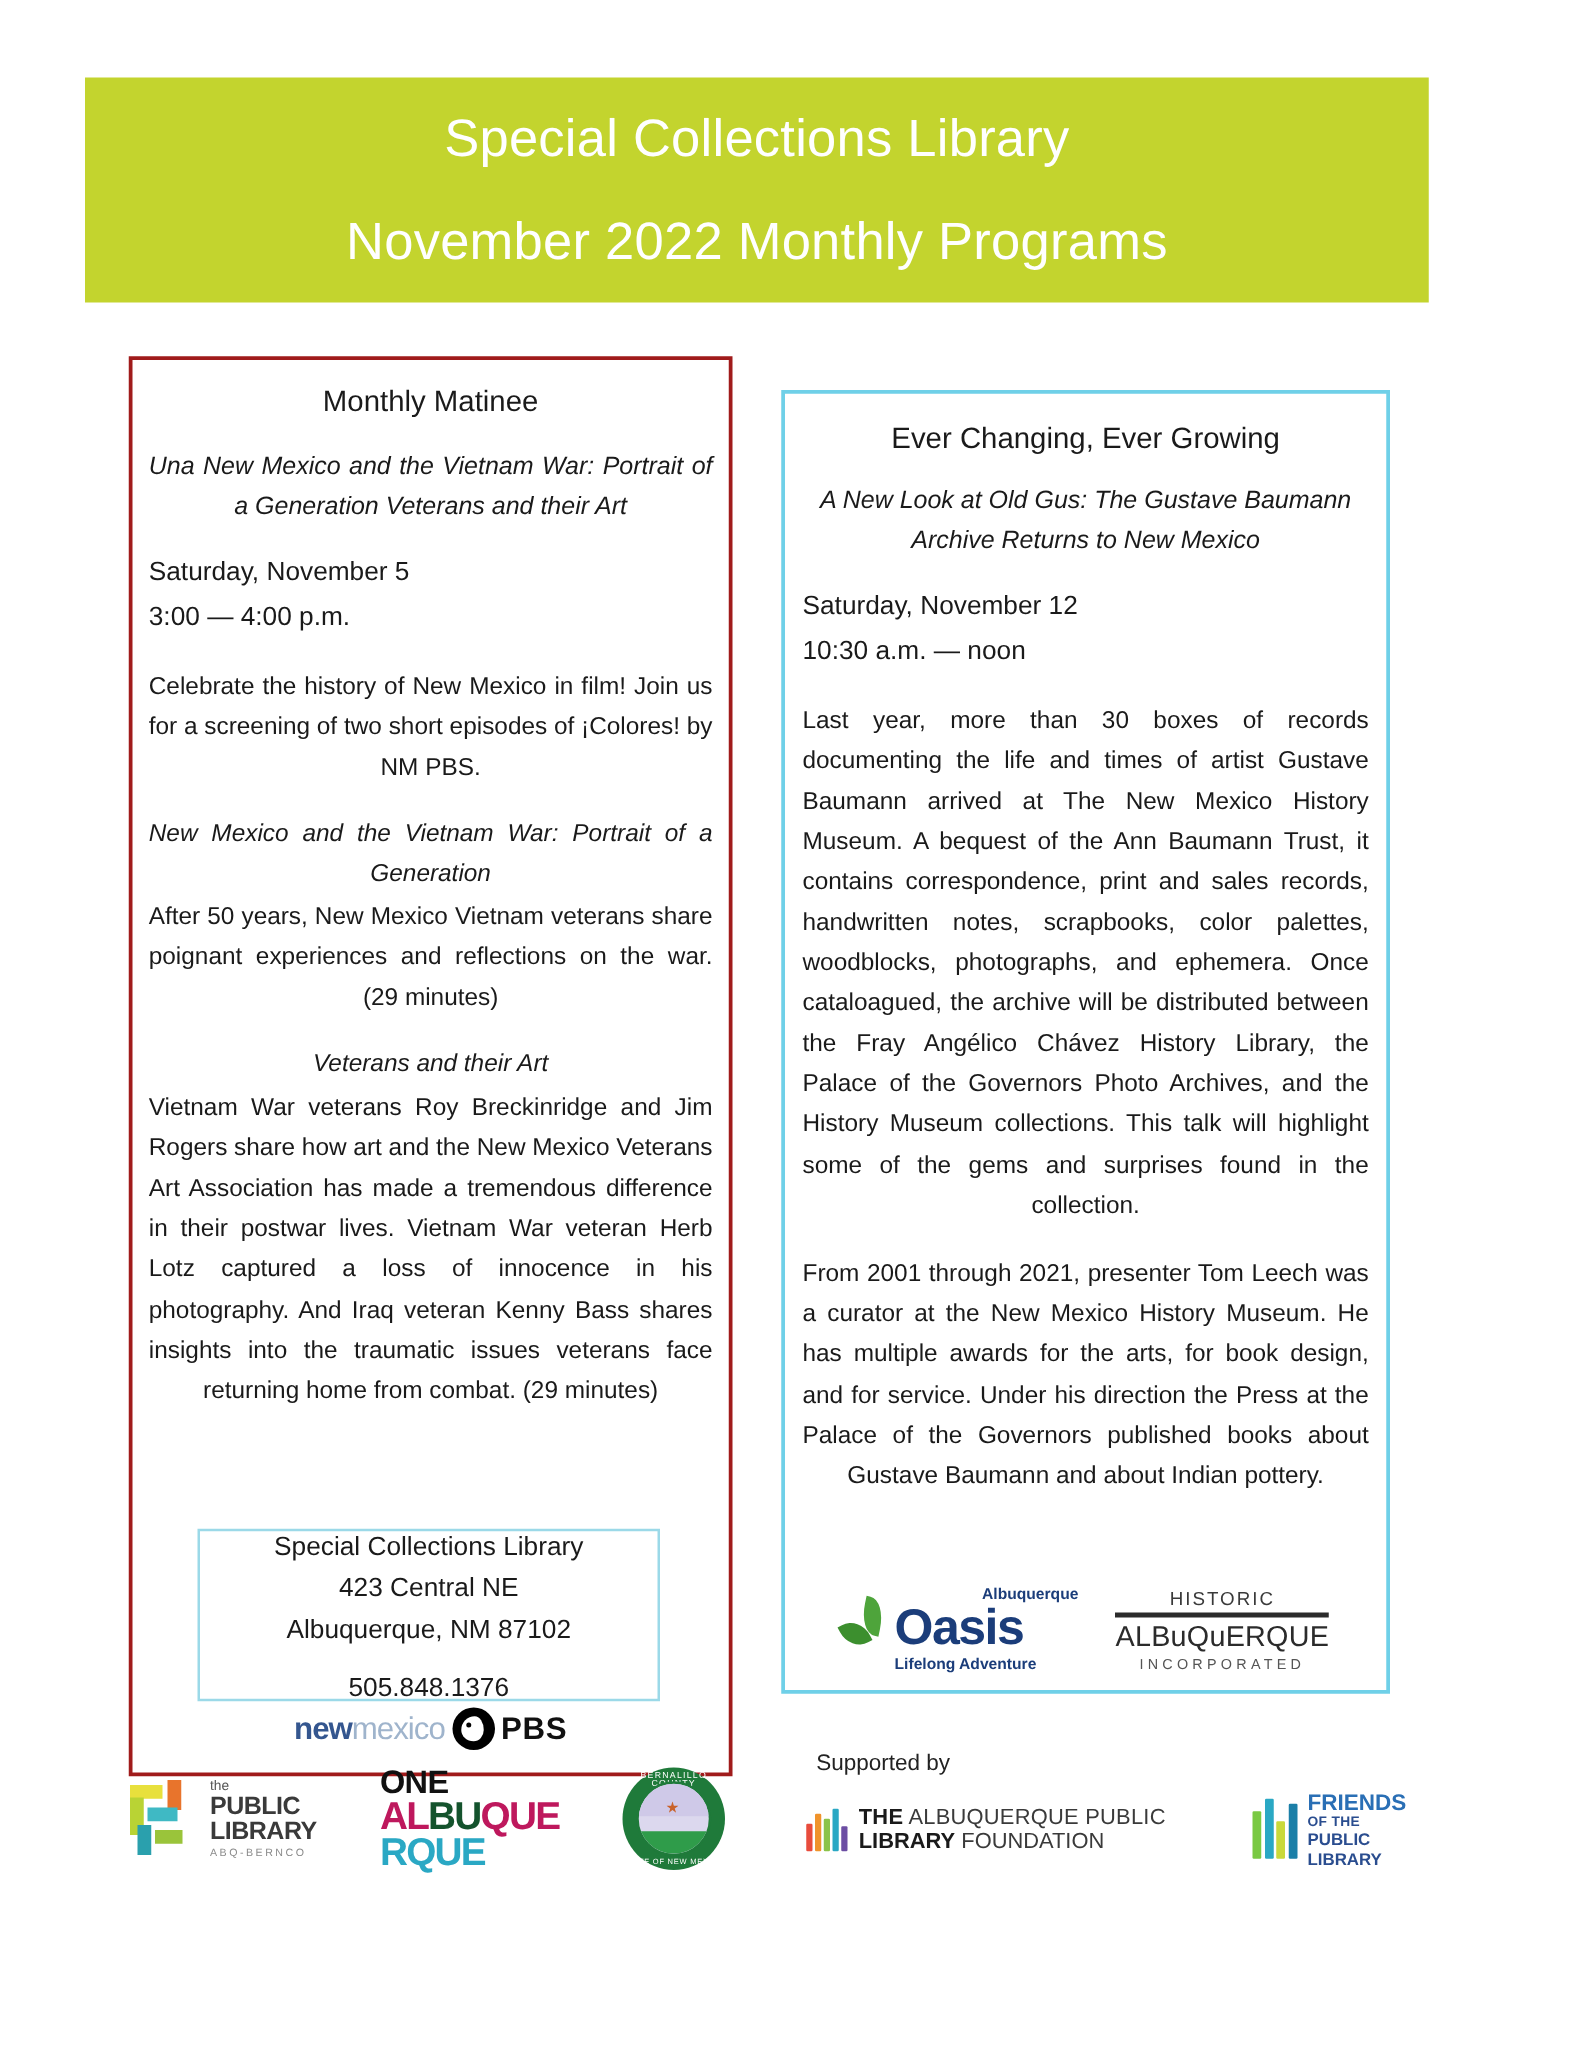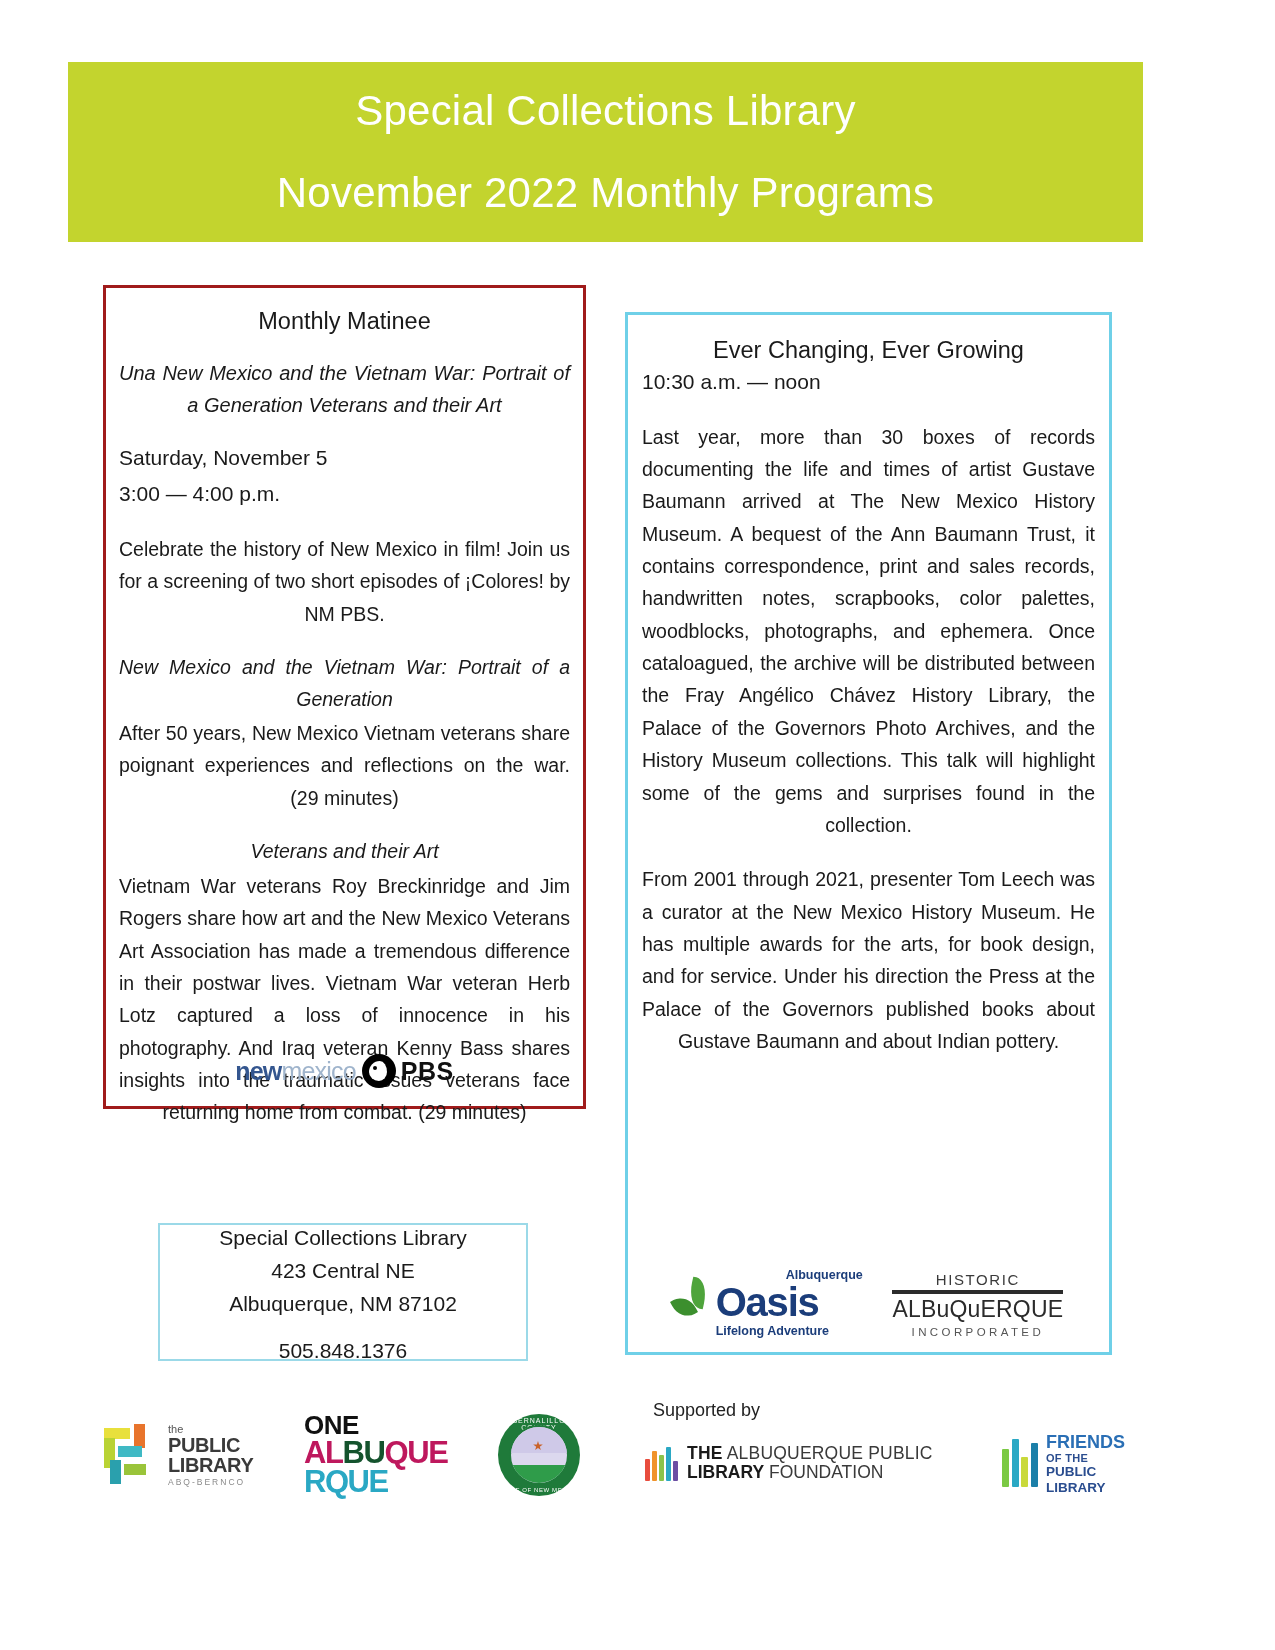--- a/index.html
+++ b/index.html
@@ -39,21 +39,21 @@
     text-align: center;
   }
   .banner-line.l1 { margin-bottom: 40px; }
 
   
   .panel-left {
     position: absolute;
     left: 103px;
     top: 285px;
     width: 483px;
-    height: 824px;
+    height: 1136px;
     border: 3px solid #a01b1b;
     background: #ffffff;
     box-sizing: border-box;
     padding: 14px 13px 10px 13px;
   }
   
   .panel-right {
     position: absolute;
     left: 625px;
     top: 312px;
@@ -381,21 +381,23 @@
       <span class="head"></span>
       <span class="eye"></span>
     </span>
     <span class="pbs-word">PBS</span>
   </div>
 </div>
 
 <div class="panel-right">
   <div class="sec-title">Ever Changing, Ever Growing</div>
 
-
+  <div class="subtitle center">A New Look at Old Gus: The Gustave Baumann Archive Returns to New Mexico</div>
+
+  <div class="datetime">Saturday, November 12</div>
   <div class="datetime" style="margin-top:-18px;">10:30 a.m. — noon</div>
 
   <div class="body-par">Last year, more than 30 boxes of records   documenting the life and times of artist Gustave Baumann arrived at The New Mexico History Museum. A bequest of the Ann      Baumann Trust, it contains correspondence, print and sales records, handwritten notes,      scrapbooks, color palettes, woodblocks,     photographs, and ephemera. Once cataloagued, the archive will be distributed    between the Fray Angélico Chávez History  Library, the Palace of the Governors Photo   Archives, and the History Museum collections. This talk will highlight some of the gems and surprises found in the collection.</div>
   <div class="body-par">From 2001 through 2021, presenter Tom Leech was a curator at the New Mexico      History Museum. He has multiple awards for the arts, for book design, and for service.      Under his direction the Press at the Palace of the Governors published books about Gustave      Baumann and about Indian pottery.</div>
 
   <div class="right-logos">
     <div class="oasis">
       <span class="oasis-leaves">
         <span class="leaf a"></span>
         <span class="leaf b"></span>

